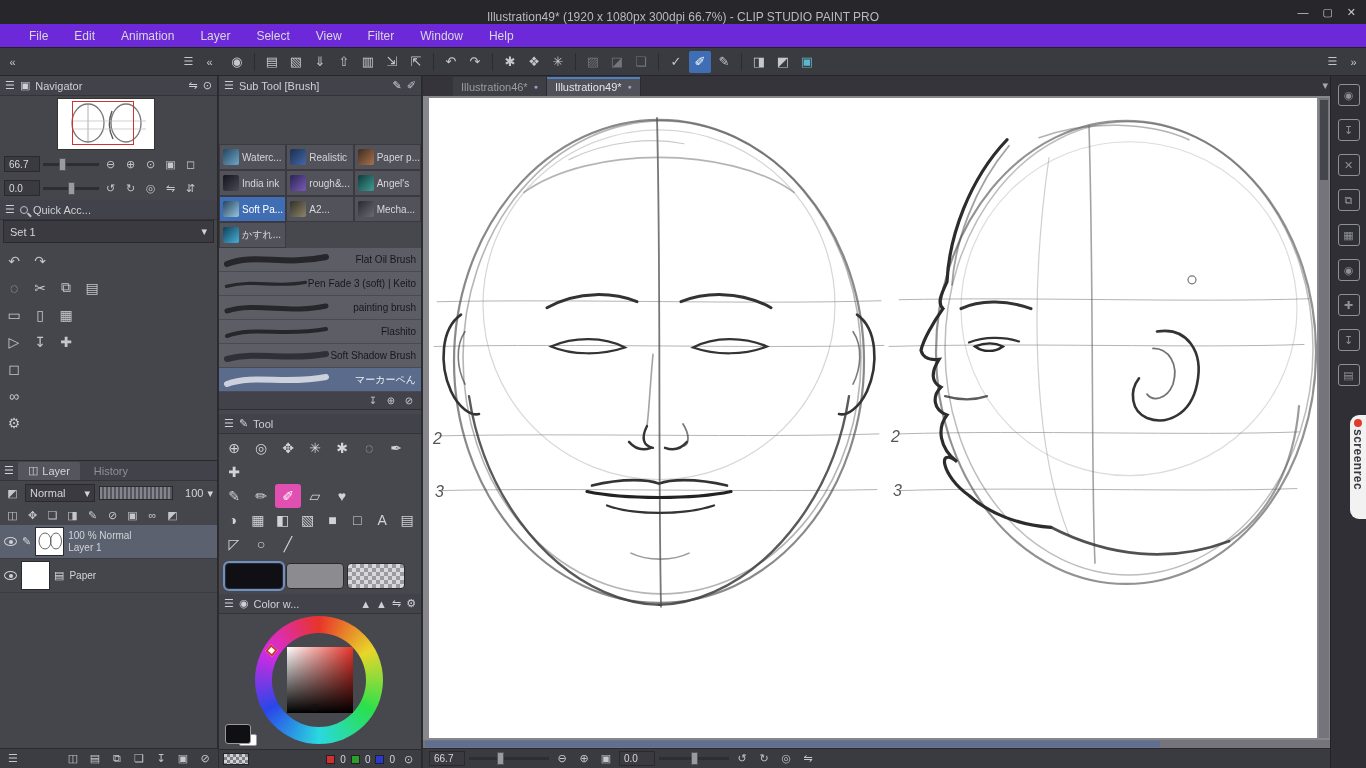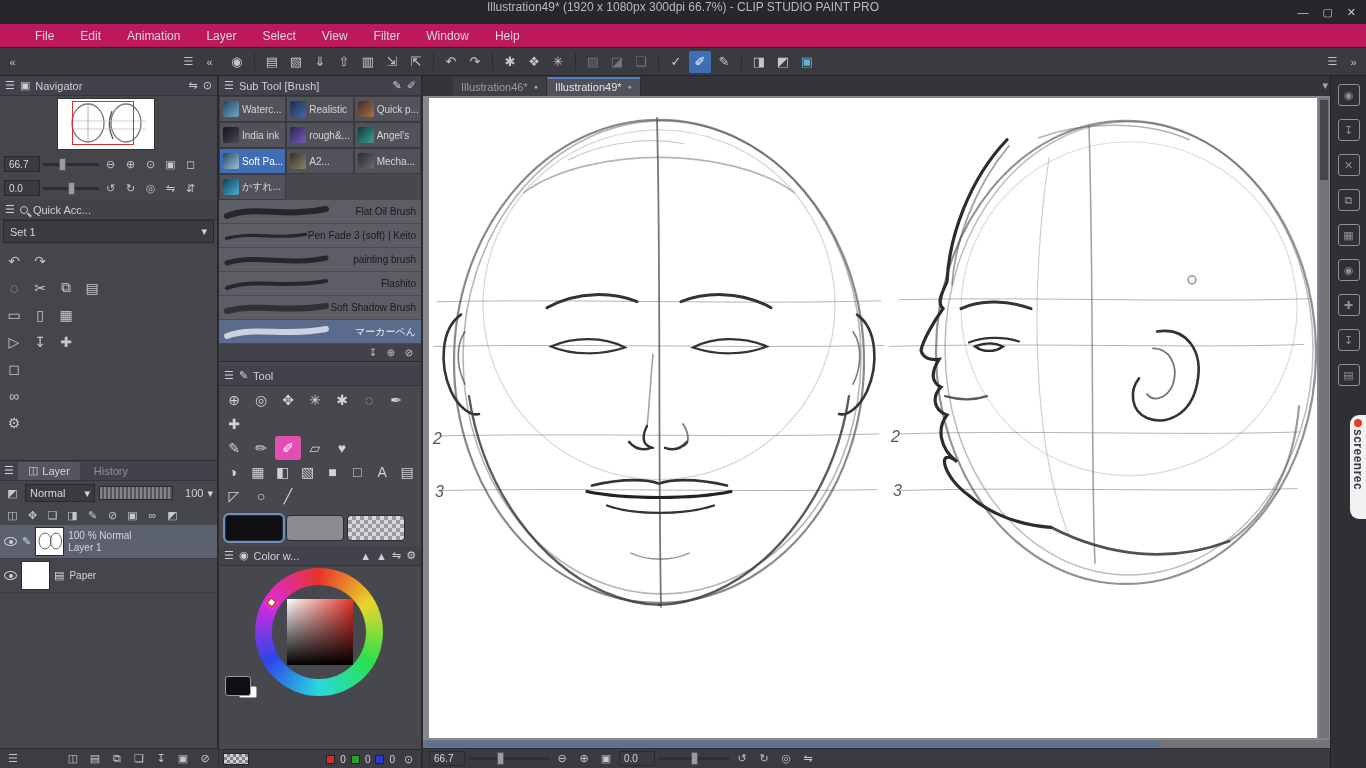--- a/index.html
+++ b/index.html
@@ -1,21 +1,21 @@
 <!DOCTYPE html>
 <html><head>
 <meta charset="utf-8">
 <style>
   * { margin:0; padding:0; box-sizing:border-box; }
   html,body { width:1366px; height:768px; overflow:hidden; }
   body { font-family:"Liberation Sans", sans-serif; background:#2c2c31; color:#d4d4d8; font-size:11px; position:relative; }
-  .titlebar { position:absolute; top:0; left:0; right:0; height:24px; background:#26262b; display:flex; align-items:flex-start; justify-content:center; color:#b9b9bf; font-size:12px; }
+  .titlebar { position:absolute; top:0; left:0; right:0; height:24px; background:#26262b; display:flex; align-items:flex-end; justify-content:center; color:#b9b9bf; font-size:12px; }
   .winbtns { position:absolute; right:4px; top:0; height:24px; display:flex; align-items:center; gap:14px; color:#c9c9cf; font-size:11px; padding-right:6px;}
   .winbtns span { cursor:default; }
-  .menubar { position:absolute; top:24px; left:0; right:0; height:24px; background:#be185d; display:flex; align-items:center; padding-left:22px; border-bottom:1px solid #232327; }
+  .menubar { position:absolute; top:24px; left:0; right:0; height:24px; background:#6d28d9; display:flex; align-items:center; padding-left:16px; border-bottom:1px solid #232327; }
   .menubar .mitem { padding:0 13px; height:24px; display:flex; align-items:center; font-size:12px; color:#d8d8dc; }
   .toolbar { position:absolute; top:48px; left:0; right:0; height:28px; background:#3a3a41; border-bottom:1px solid #26262a; display:flex; align-items:center; }
   .tb-left { width:218px; display:flex; align-items:center; gap:4px; padding-left:4px; color:#a7a7af; }
   .tb-icons { display:flex; align-items:center; gap:2px; padding-left:8px; }
   .icn { width:22px; height:22px; display:flex; align-items:center; justify-content:center; color:#c6c6cd; font-size:13px; border-radius:2px; }
   .icn.sm { width:17px; height:17px; font-size:11px; }
   .icn.active { background:#3f6eb5; color:#fff; }
   .icn.dim { color:#74747c; }
   .icn.teal { color:#5fb6c9; }
   .sep { width:1px; height:18px; background:#2b2b30; margin:0 4px; }
@@ -55,21 +55,21 @@
   .layer-row.sel { background:#5b616e; }
   .eye { width:13px; height:9px; border:1px solid #cfcfd5; border-radius:50%; position:relative; flex:0 0 auto; }
   .eye:after { content:""; position:absolute; left:3.5px; top:1.5px; width:4px; height:4px; border-radius:50%; background:#cfcfd5; }
   .lthumb { width:27px; height:27px; background:#fff; box-shadow:0 0 0 1px #2b2b2f; position:relative; }
   .ltext { display:flex; flex-direction:column; line-height:12px; font-size:10px; }
   .lfoot { position:absolute; left:0; right:0; bottom:0; height:20px; background:#3c3c43; border-top:1px solid #2b2b2f; display:flex; align-items:center; gap:2px; padding:0 3px; width:218px; }
   .lfoot .icn { width:20px; height:18px; font-size:11px; }
 
   
   .mid-panel { position:absolute; left:219px; top:0; bottom:0; width:203px; background:#47474e; border-right:1px solid #2a2a2e; }
-  .st-tabs { display:grid; grid-template-columns:1fr 1fr 1fr; }
+  .st-tabs { display:grid; grid-template-columns:1fr 1fr 1fr;margin-top:48px; }
   .st-tab { height:26px; display:flex; align-items:center; gap:3px; padding:0 3px; border:1px solid #3a3a40; background:#52525a; font-size:10px; color:#d6d6da; overflow:hidden; white-space:nowrap; }
   .st-tab.sel { background:#3f6eb5; color:#fff; }
   .tipicon { width:16px; height:16px; border-radius:2px; flex:0 0 auto; }
   .t1{background:linear-gradient(135deg,#25455f,#6fa7c9);} .t2{background:linear-gradient(135deg,#1c2f4f,#4468a8);}
   .t3{background:linear-gradient(135deg,#402b20,#a8724e);} .t4{background:linear-gradient(135deg,#14141c,#4a4a58);}
   .t5{background:linear-gradient(135deg,#2b2450,#7a5ab8);} .t6{background:linear-gradient(135deg,#123a3a,#3f9d94);}
   .t7{background:linear-gradient(135deg,#25455f,#9cc4de);} .t8{background:linear-gradient(135deg,#33302a,#8d8468);}
   .t9{background:linear-gradient(135deg,#2a2a30,#6a6a74);} .t10{background:linear-gradient(135deg,#0f3e57,#48b0d8);}
   .brushlist { }
   .brush-row { height:24px; background:#5d5d65; border-bottom:1px solid #4a4a51; display:flex; align-items:center; justify-content:space-between; padding:0 5px; font-size:10px; color:#17171b; }
@@ -378,21 +378,21 @@
       <div class="st-tab">
           <span class="tipicon t1"></span>
           <span>Waterc...</span>
         </div>
       <div class="st-tab">
           <span class="tipicon t2"></span>
           <span>Realistic</span>
         </div>
       <div class="st-tab">
           <span class="tipicon t3"></span>
-          <span>Quick p...</span>
+          <span>Paper p...</span>
         </div>
       <div class="st-tab">
           <span class="tipicon t4"></span>
           <span>India ink</span>
         </div>
       <div class="st-tab">
           <span class="tipicon t5"></span>
           <span>rough&amp;...</span>
         </div>
       <div class="st-tab">

